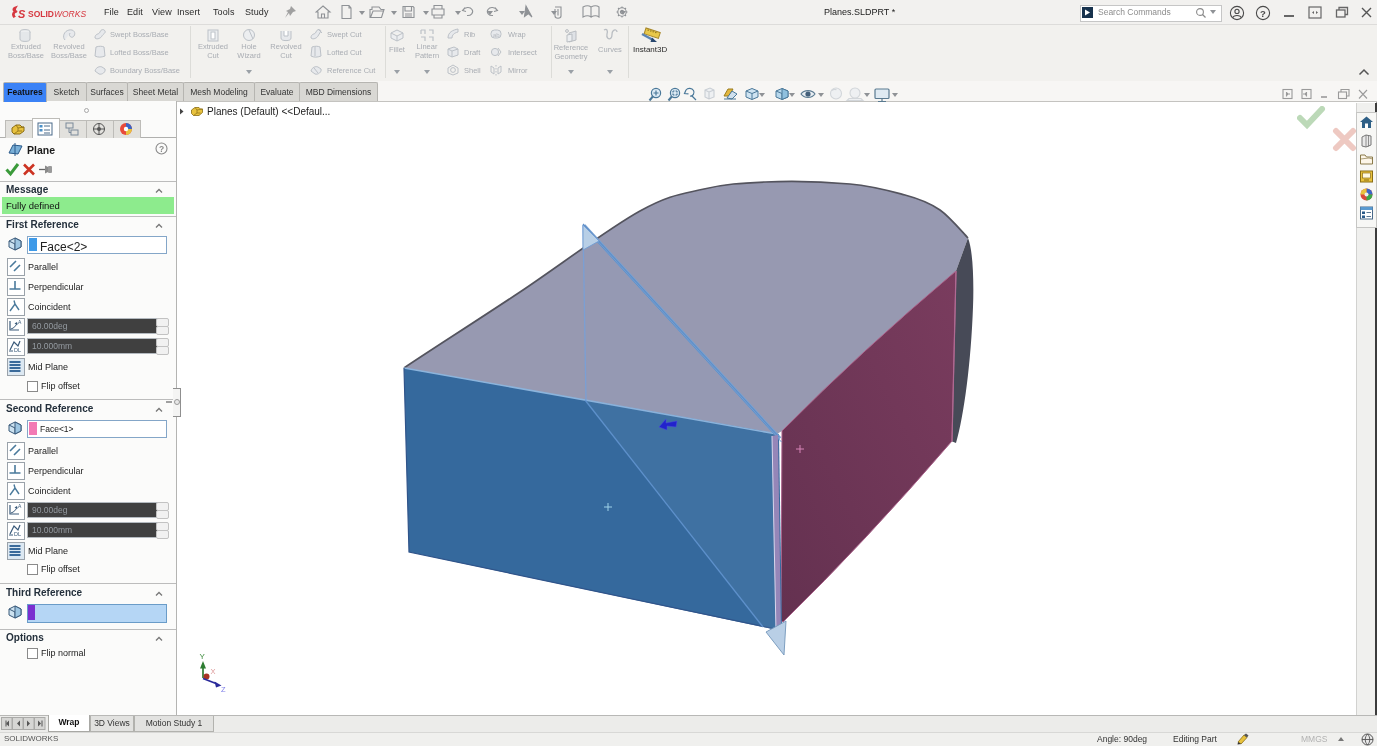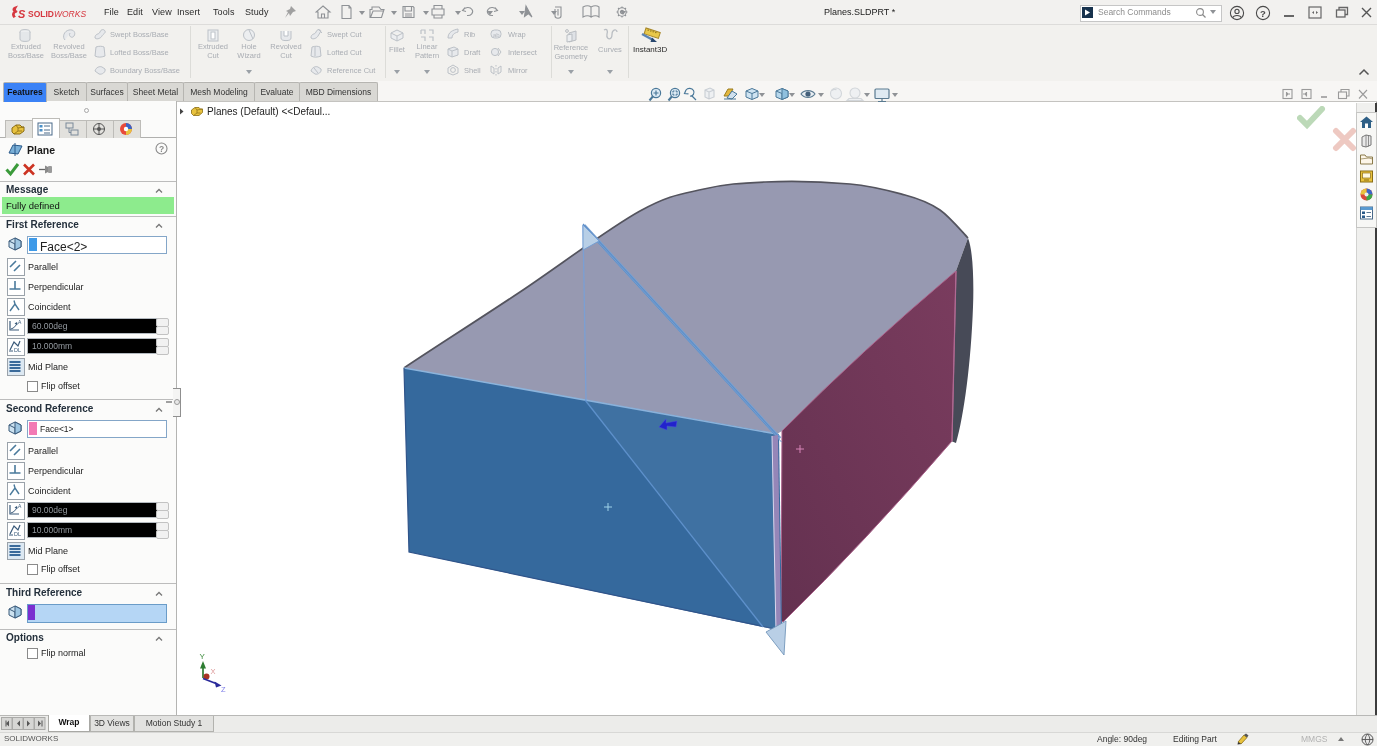--- a/index.html
+++ b/index.html
@@ -9,21 +9,21 @@
   .lbl{position:absolute;color:#a9adb3;font-size:7.5px;line-height:8.5px;white-space:nowrap;}
   .lblc{text-align:center;}
   .caret{position:absolute;width:0;height:0;border-left:3px solid transparent;border-right:3px solid transparent;border-top:4px solid #9aa0a6;}
   .vsep{position:absolute;top:26px;height:52px;width:1px;background:#dcdcd8;}
   .tab{position:absolute;top:82px;height:18px;background:#d9d8d4;border:1px solid #b6b5b1;border-bottom:none;
        font-size:8.5px;color:#333;text-align:center;line-height:18px;border-radius:2px 2px 0 0;}
   .tab.active{background:#3b82f6;color:#111;font-weight:bold;height:19px;z-index:3;}
   .hdr{position:absolute;font-size:10px;font-weight:bold;color:#24303c;}
   .rowlbl{position:absolute;font-size:9px;color:#222;}
   .ibox{position:absolute;width:16px;height:16px;background:#fff;border:1px solid #9aa2aa;}
-  .field{position:absolute;left:27px;width:126px;height:14px;background:#000000;border:1px solid #b3b9bf;
+  .field{position:absolute;left:27px;width:126px;height:14px;background:#404040;border:1px solid #b3b9bf;
          font-size:8.5px;color:#949aa0;line-height:14px;padding-left:4px;}
   .spin{position:absolute;left:156px;width:11px;height:7px;background:#f1f1f1;border:1px solid #c2c2c2;border-radius:2px;}
   .cb{position:absolute;left:27px;width:9px;height:9px;background:#fff;border:1px solid #8a8a8a;}
   .divider{position:absolute;left:0;width:176px;height:1px;background:#bcbcbc;}
   .chev{position:absolute;left:155px;width:8px;height:8px;}
   .menu{position:absolute;top:0;height:24px;line-height:24px;font-size:9px;color:#2a2a2a;font-weight:400;letter-spacing:0.1px;}
 </style>
 </head>
 <body>
 <div id="app">

